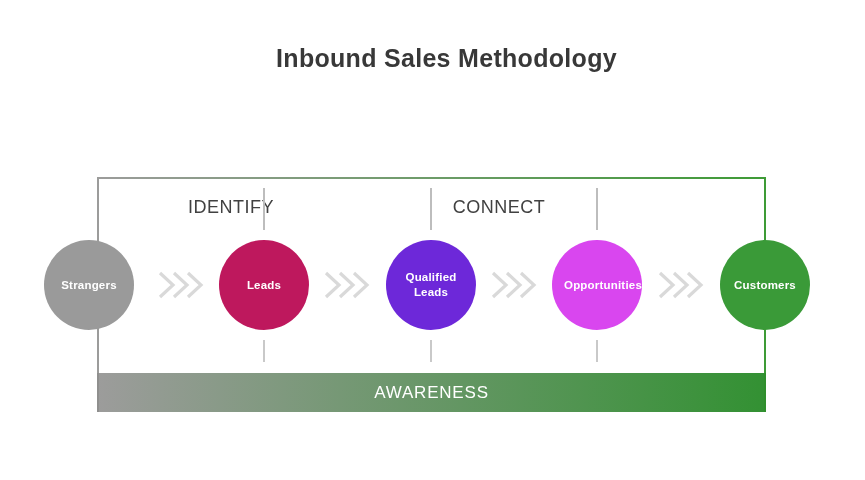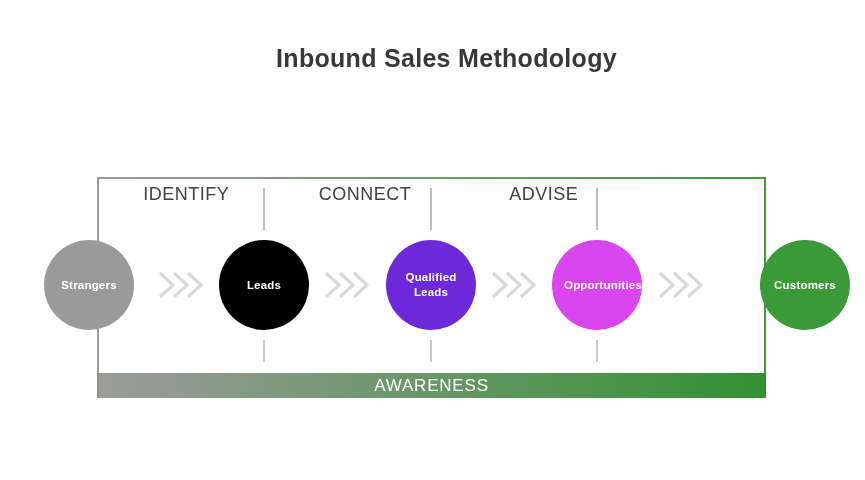--- a/index.html
+++ b/index.html
@@ -33,21 +33,21 @@
     box-sizing: border-box;
     background: #ffffff;
     border: 2px solid;
     border-bottom: none;
     border-image: linear-gradient(to right, #9C9C9B, #3E9B36) 1;
   }
   
   .stage-row {
     position: absolute;
     left: 97px;
-    top: 164px;
+    top: 177px;
     width: 536px;
     height: 60px;
     display: flex;
     z-index: 1;
   }
   .stage {
     flex: 1 1 0;
     display: flex;
     align-items: center;
     justify-content: center;
@@ -98,40 +98,40 @@
     color: #ffffff;
     font-size: 11.5px;
     font-weight: 700;
     letter-spacing: 0.2px;
     line-height: 1.3;
   }
   .circle-1 { left: 44px; }
   .circle-2 { left: 219px; }
   .circle-3 { left: 386px; }
   .circle-4 { left: 552px; }
-  .circle-5 { left: 760px; }
+  .circle-5 { left: 720px; }
   
   .chevrons {
     position: absolute;
     top: 270px;
     width: 46px;
     height: 30px;
     z-index: 2;
   }
   .chevrons-1 { left: 158px; }
   .chevrons-2 { left: 324px; }
   .chevrons-3 { left: 491px; }
   .chevrons-4 { left: 658px; }
   
   .bar {
     position: absolute;
     left: 97px;
     top: 373px;
     width: 669px;
-    height: 25px;
+    height: 39px;
     box-sizing: border-box;
     background: linear-gradient(to right, #9C9C9B, #339133);
     border-left: 2px solid #8F8F8E;
     border-right: 2px solid #2F8F2C;
     display: flex;
     z-index: 3;
   }
   .phase {
     flex: 1 1 0;
     display: flex;
@@ -147,42 +147,41 @@
 
 <div class="canvas">
 
   <h1 class="title">Inbound Sales Methodology</h1>
 
   <div class="frame"></div>
 
   <div class="stage-row">
     <div class="stage">IDENTIFY</div>
     <div class="stage">CONNECT</div>
-    <div class="stage">ADVISE</div>
   </div>
 
   <div class="divider divider-1"></div>
   <div class="divider divider-2"></div>
   <div class="divider divider-3"></div>
 
   <div class="tick tick-1"></div>
   <div class="tick tick-2"></div>
   <div class="tick tick-3"></div>
 
   <div class="circle circle-1" style="background: rgb(154, 154, 154);">
     <span>Strangers</span>
   </div>
 
   <svg class="chevrons chevrons-1" viewBox="0 0 46 30">
     <path d="M2 3 L15 15 L2 27" fill="none" stroke="#D9D9D9" stroke-width="3.2"></path>
     <path d="M16 3 L29 15 L16 27" fill="none" stroke="#D9D9D9" stroke-width="3.2"></path>
     <path d="M30 3 L43 15 L30 27" fill="none" stroke="#D9D9D9" stroke-width="3.2"></path>
   </svg>
 
-  <div class="circle circle-2" style="background: #000000;">
+  <div class="circle circle-2" style="background: #be185d;">
     <span>Leads</span>
   </div>
 
   <svg class="chevrons chevrons-2" viewBox="0 0 46 30">
     <path d="M2 3 L15 15 L2 27" fill="none" stroke="#D9D9D9" stroke-width="3.2"></path>
     <path d="M16 3 L29 15 L16 27" fill="none" stroke="#D9D9D9" stroke-width="3.2"></path>
     <path d="M30 3 L43 15 L30 27" fill="none" stroke="#D9D9D9" stroke-width="3.2"></path>
   </svg>
 
   <div class="circle circle-3" style="background: #6d28d9;">

